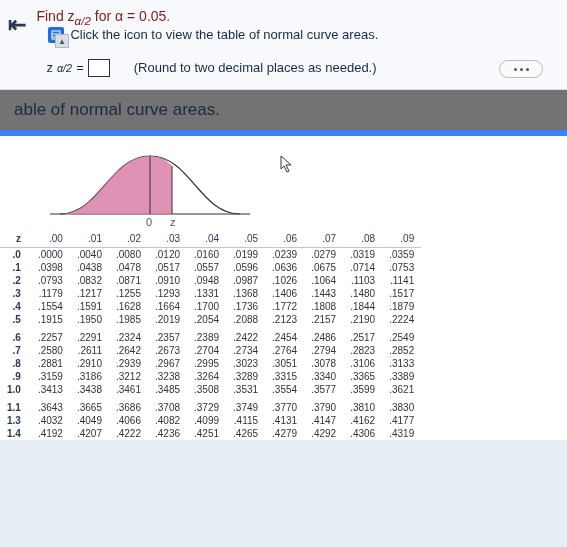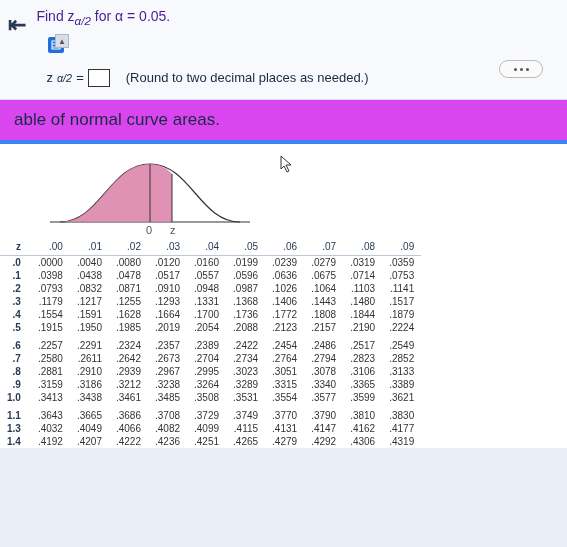--- a/index.html
+++ b/index.html
@@ -1,29 +1,29 @@
 <!DOCTYPE html>
 <html><head>
 <meta charset="utf-8">
 <style>
 *{box-sizing:border-box;margin:0;padding:0}
 body{font-family:Arial,Helvetica,sans-serif;background:#e8eef5;width:567px;height:547px;overflow:hidden;position:relative}
 .top{background:#f7f9fc;border-bottom:1px solid #d5dde8;padding:8px 8px 12px 8px;display:flex;gap:10px}
 .back{font-size:22px;color:#2a3a55;cursor:pointer;padding-top:4px;font-weight:bold}
 .topcontent{flex:1}
-.prompt{font-size:14px;color:#4c1d95;margin-bottom:10px}
+.prompt{font-size:14px;color:#7f1d1d;}
 .sub{font-style:italic}
 .link-row{display:flex;align-items:center;gap:6px;font-size:13px;color:#1a2a44;margin-left:12px;margin-bottom:16px}
 .link-icon{width:16px;height:16px;background:#1e6fd9;border-radius:2px;display:flex;align-items:center;justify-content:center}
 .link-icon svg{width:10px;height:10px;fill:white}
 .answer-row{font-size:13px;color:#1a2a44;display:flex;align-items:center;gap:4px;margin-left:10px}
 .inputbox{width:22px;height:18px;border:1px solid #333;background:#fff}
 .menu-dots{position:absolute;right:24px;top:60px;width:44px;height:18px;border:1px solid #bbb;border-radius:10px;background:#fafafa;display:flex;align-items:center;justify-content:center;gap:3px;cursor:pointer}
 .menu-dots span{width:3px;height:3px;background:#555;border-radius:50%}
-.tab-label{background:#d946ef;font-size:17px;color:#1a2a44;padding:10px 14px;border-bottom:4px solid #3b82f6}
+.tab-label{background:#737373;font-size:17px;color:#1a2a44;padding:10px 14px;border-bottom:6px solid #3b82f6}
 .chart-wrap{background:#fff;padding:8px 0 4px 40px}
 .chart{width:220px;height:80px;position:relative}
 .chart svg{width:100%;height:100%}
 .chart-lbl{position:absolute;font-size:11px;color:#555}
 .table-wrap{background:#fff;overflow:auto;font-size:10px;color:#333;padding:4px 0 0 0}
 table{border-collapse:collapse}
 th,td{padding:1px 7px;text-align:right;font-weight:normal;white-space:nowrap}
 th{color:#2a3a55;font-weight:normal;border-bottom:1px solid #bcc8d9;padding-bottom:3px}
 td:first-child,th:first-child{font-weight:bold;color:#2a3a55;text-align:right;padding-right:10px}
 tbody tr.gap td{padding-top:6px}
@@ -41,27 +41,28 @@
       <span>Find </span><span>z</span><sub class="sub">α/2</sub><span> for α = 0.05.</span>
     </div>
     <div class="link-row">
       <span class="link-icon">
           <svg viewBox="0 0 10 10">
             <rect x="1" y="1" width="8" height="8" fill="none" stroke="white" stroke-width="1"></rect>
             <line x1="1" y1="4" x2="9" y2="4" stroke="white"></line>
             <line x1="1" y1="7" x2="9" y2="7" stroke="white"></line>
           </svg>
         </span>
+      <span>Click the icon to view the table of normal curve areas.</span>
     </div>
     <div class="answer-row">
       <span>z</span>
         <sub class="sub">α/2</sub>
         <span> = </span>
       <span class="inputbox"></span>
-      <span style="margin-left:12px">(Round to two decimal places as needed.)</span>
+      <span style="margin-left:20px">(Round to two decimal places as needed.)</span>
     </div>
   </div>
   <div class="menu-dots">
       <span></span>
       <span></span>
       <span></span>
     </div>
 </div>
 
 <div class="tab-label">able of normal curve areas.</div>

